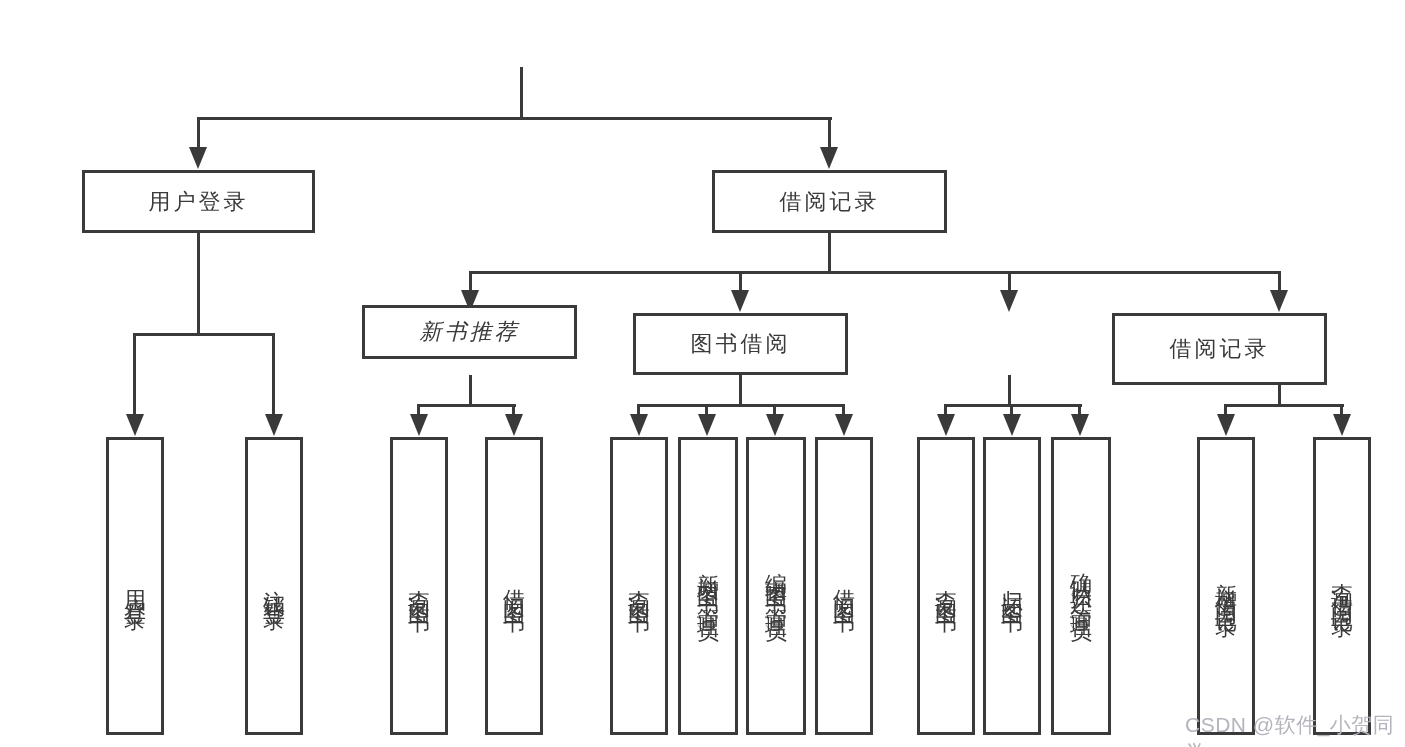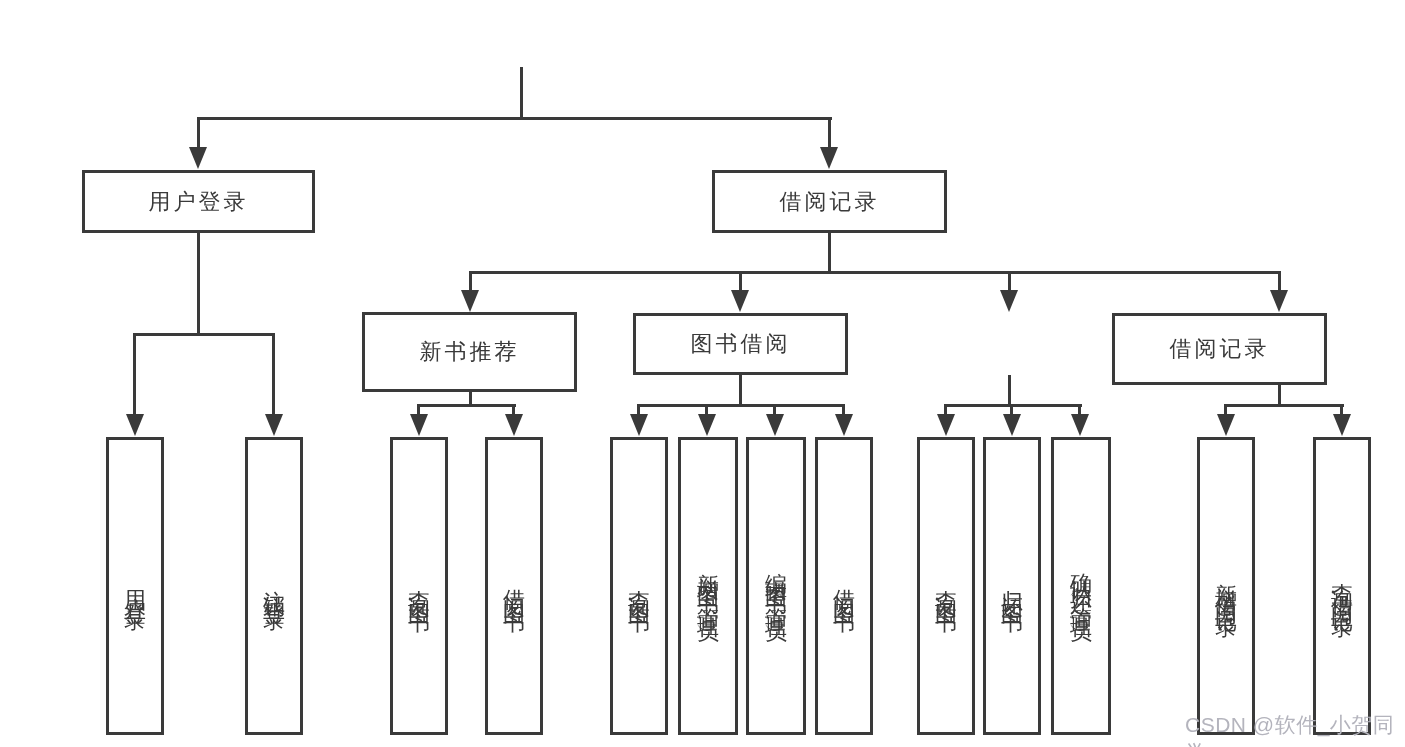--- a/index.html
+++ b/index.html
@@ -86,21 +86,21 @@
   <div class="line" style="left:469px;top:271px;width:812px;height:3px;"></div>
   <div class="line" style="left:469px;top:271px;width:3px;height:25px;"></div>
   <div class="arrow" style="left:461px;top:290px;"></div>
   <div class="line" style="left:739px;top:271px;width:3px;height:25px;"></div>
   <div class="arrow" style="left:731px;top:290px;"></div>
   <div class="line" style="left:1008px;top:271px;width:3px;height:25px;"></div>
   <div class="arrow" style="left:1000px;top:290px;"></div>
   <div class="line" style="left:1278px;top:271px;width:3px;height:25px;"></div>
   <div class="arrow" style="left:1270px;top:290px;"></div>
 
-  <div class="box" style="left:362px;top:312px;width:215px;height:80px;">新书推荐</div>
+  <div class="box" style="left:362px;top:305px;width:215px;height:54px;font-style:italic;">新书推荐</div>
   <div class="box" style="left:633px;top:313px;width:215px;height:62px;text-align:right;">图书借阅</div>
   <div class="box" style="left:1112px;top:313px;width:215px;height:72px;">借阅记录</div>
 
   <div class="line" style="left:469px;top:375px;width:3px;height:31px;"></div>
   <div class="line" style="left:739px;top:375px;width:3px;height:31px;"></div>
   <div class="line" style="left:1008px;top:375px;width:3px;height:31px;"></div>
   <div class="line" style="left:1278px;top:375px;width:3px;height:31px;"></div>
 
   <div class="line" style="left:417px;top:404px;width:99px;height:3px;"></div>
   <div class="line" style="left:637px;top:404px;width:208px;height:3px;"></div>

